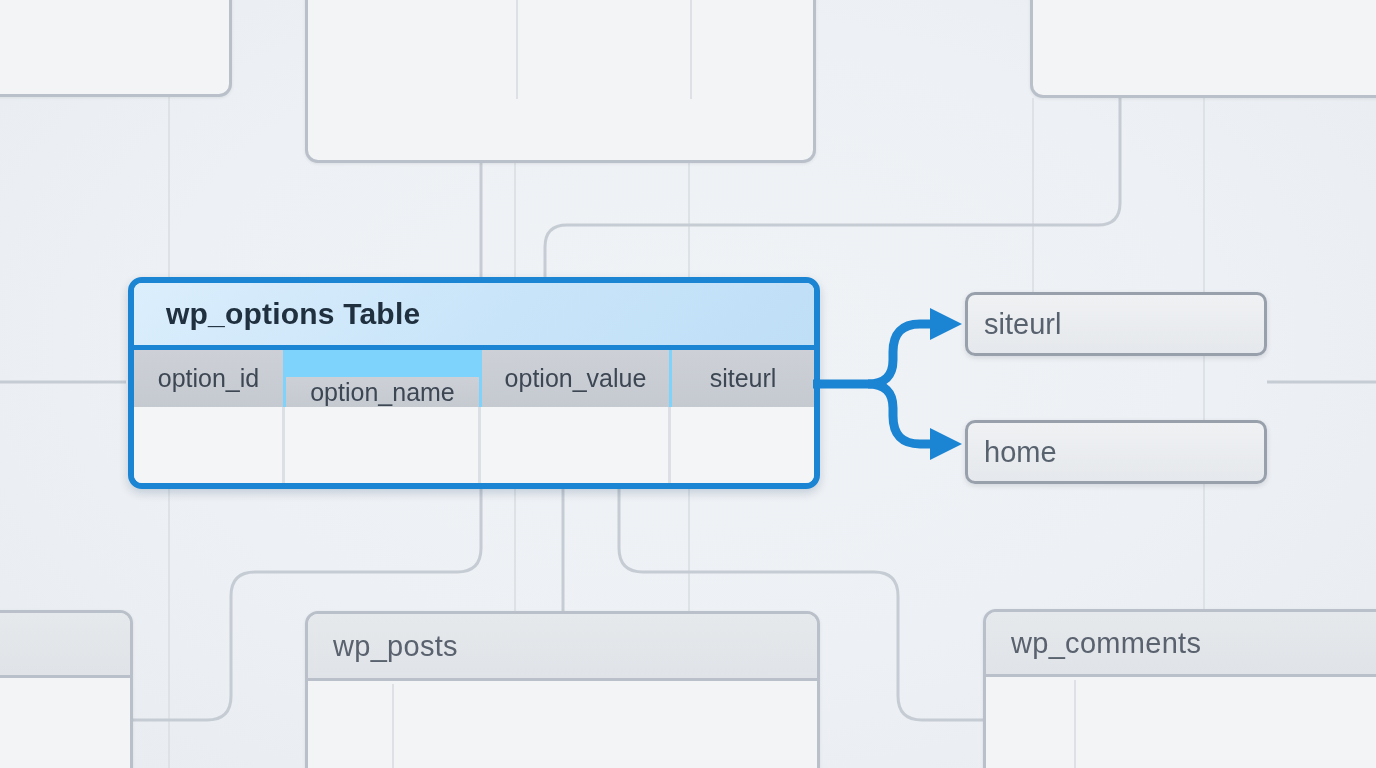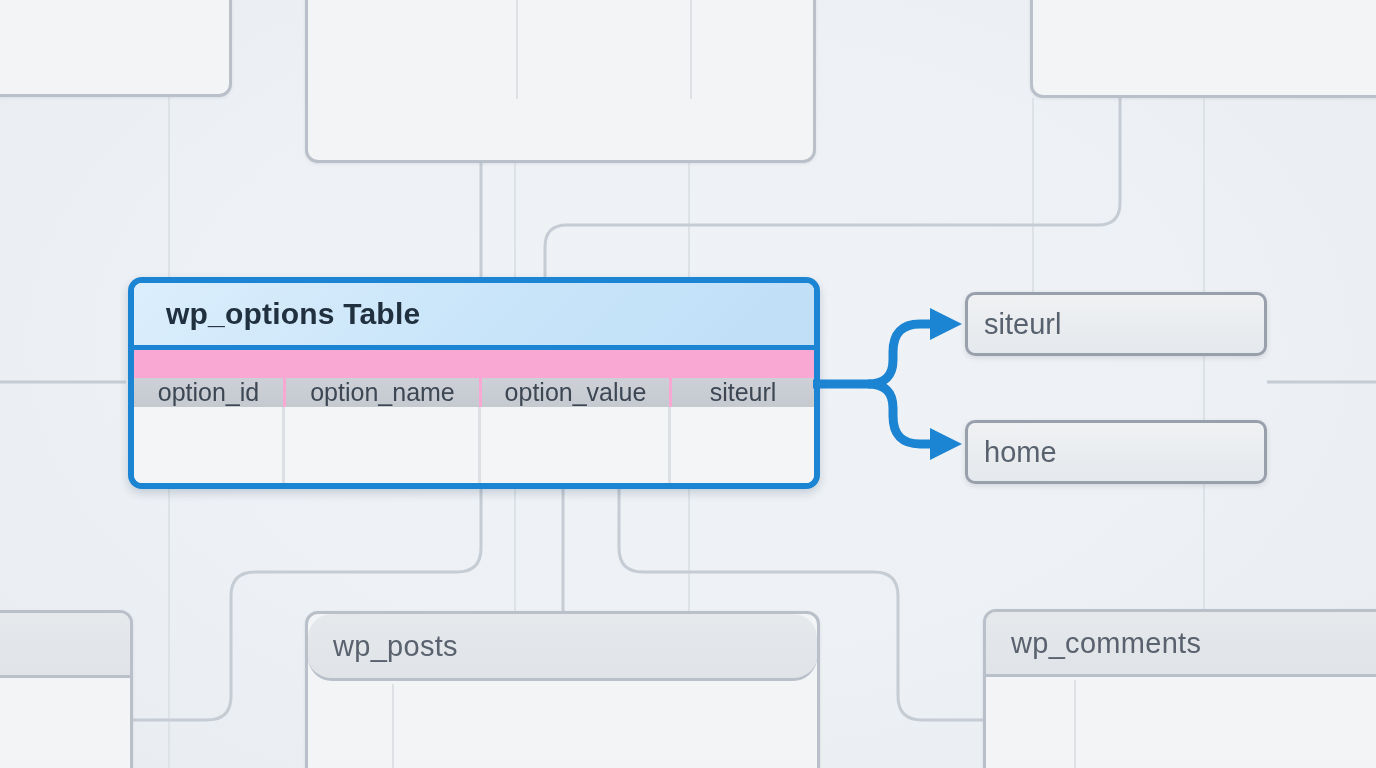--- a/index.html
+++ b/index.html
@@ -46,21 +46,21 @@
     overflow:hidden;
   }
   .ot-header{
     height:62px;flex:0 0 62px;
     background:linear-gradient(135deg,#dbeefc 0%,#c8e4f9 55%,#bfdff7 100%);
     display:flex;align-items:center;padding-left:32px;
     font-size:30px;font-weight:bold;color:#20303f;
     letter-spacing:0.2px;
   }
   .ot-sep{height:5px;flex:0 0 5px;background:#1b84d3;}
-  .ot-cols{height:57px;flex:0 0 57px;display:flex;gap:3px;background:#f9a8d4;align-items:flex-end;}
+  .ot-cols{height:57px;flex:0 0 57px;display:flex;gap:3px;background:#7dd3fc;}
   .ot-col{
     display:flex;align-items:center;justify-content:center;
     background:linear-gradient(180deg,#cdd1d7,#c5c9d0);
     font-size:25px;color:#3d4754;
   }
   .ot-col.c1{flex:149 0 0;}
   .ot-col.c2{flex:193 0 0;margin-top:27px;}
   .ot-col.c3{flex:187 0 0;}
   .ot-col.c4{flex:142 0 0;}
   .ot-body{flex:1;background:#f3f5f7;position:relative;}
@@ -110,21 +110,21 @@
     <div class="vdiv" style="left:382px;top:0;height:124px;"></div>
   </div>
 
   <div class="gray-box" style="left:1030px;top:-28px;width:400px;height:126px;"></div>
 
   <div class="gray-box" style="left:-24px;top:610px;width:157px;height:186px;">
     <div class="band top" style="height:65px;"></div>
   </div>
 
   <div class="gray-box" style="left:305px;top:611px;width:515px;height:185px;">
-    <div class="band top" style="height:67px;border-radius:24px;">
+    <div class="band top" style="height:67px;">
       <span>wp_posts</span>
     </div>
     <div class="vdiv" style="left:84px;top:70px;bottom:0;"></div>
   </div>
 
   <div class="gray-box" style="left:983px;top:609px;width:420px;height:187px;">
     <div class="band top" style="height:65px;">
       <span>wp_comments</span>
     </div>
     <div class="vdiv" style="left:88px;top:68px;bottom:0;"></div>

